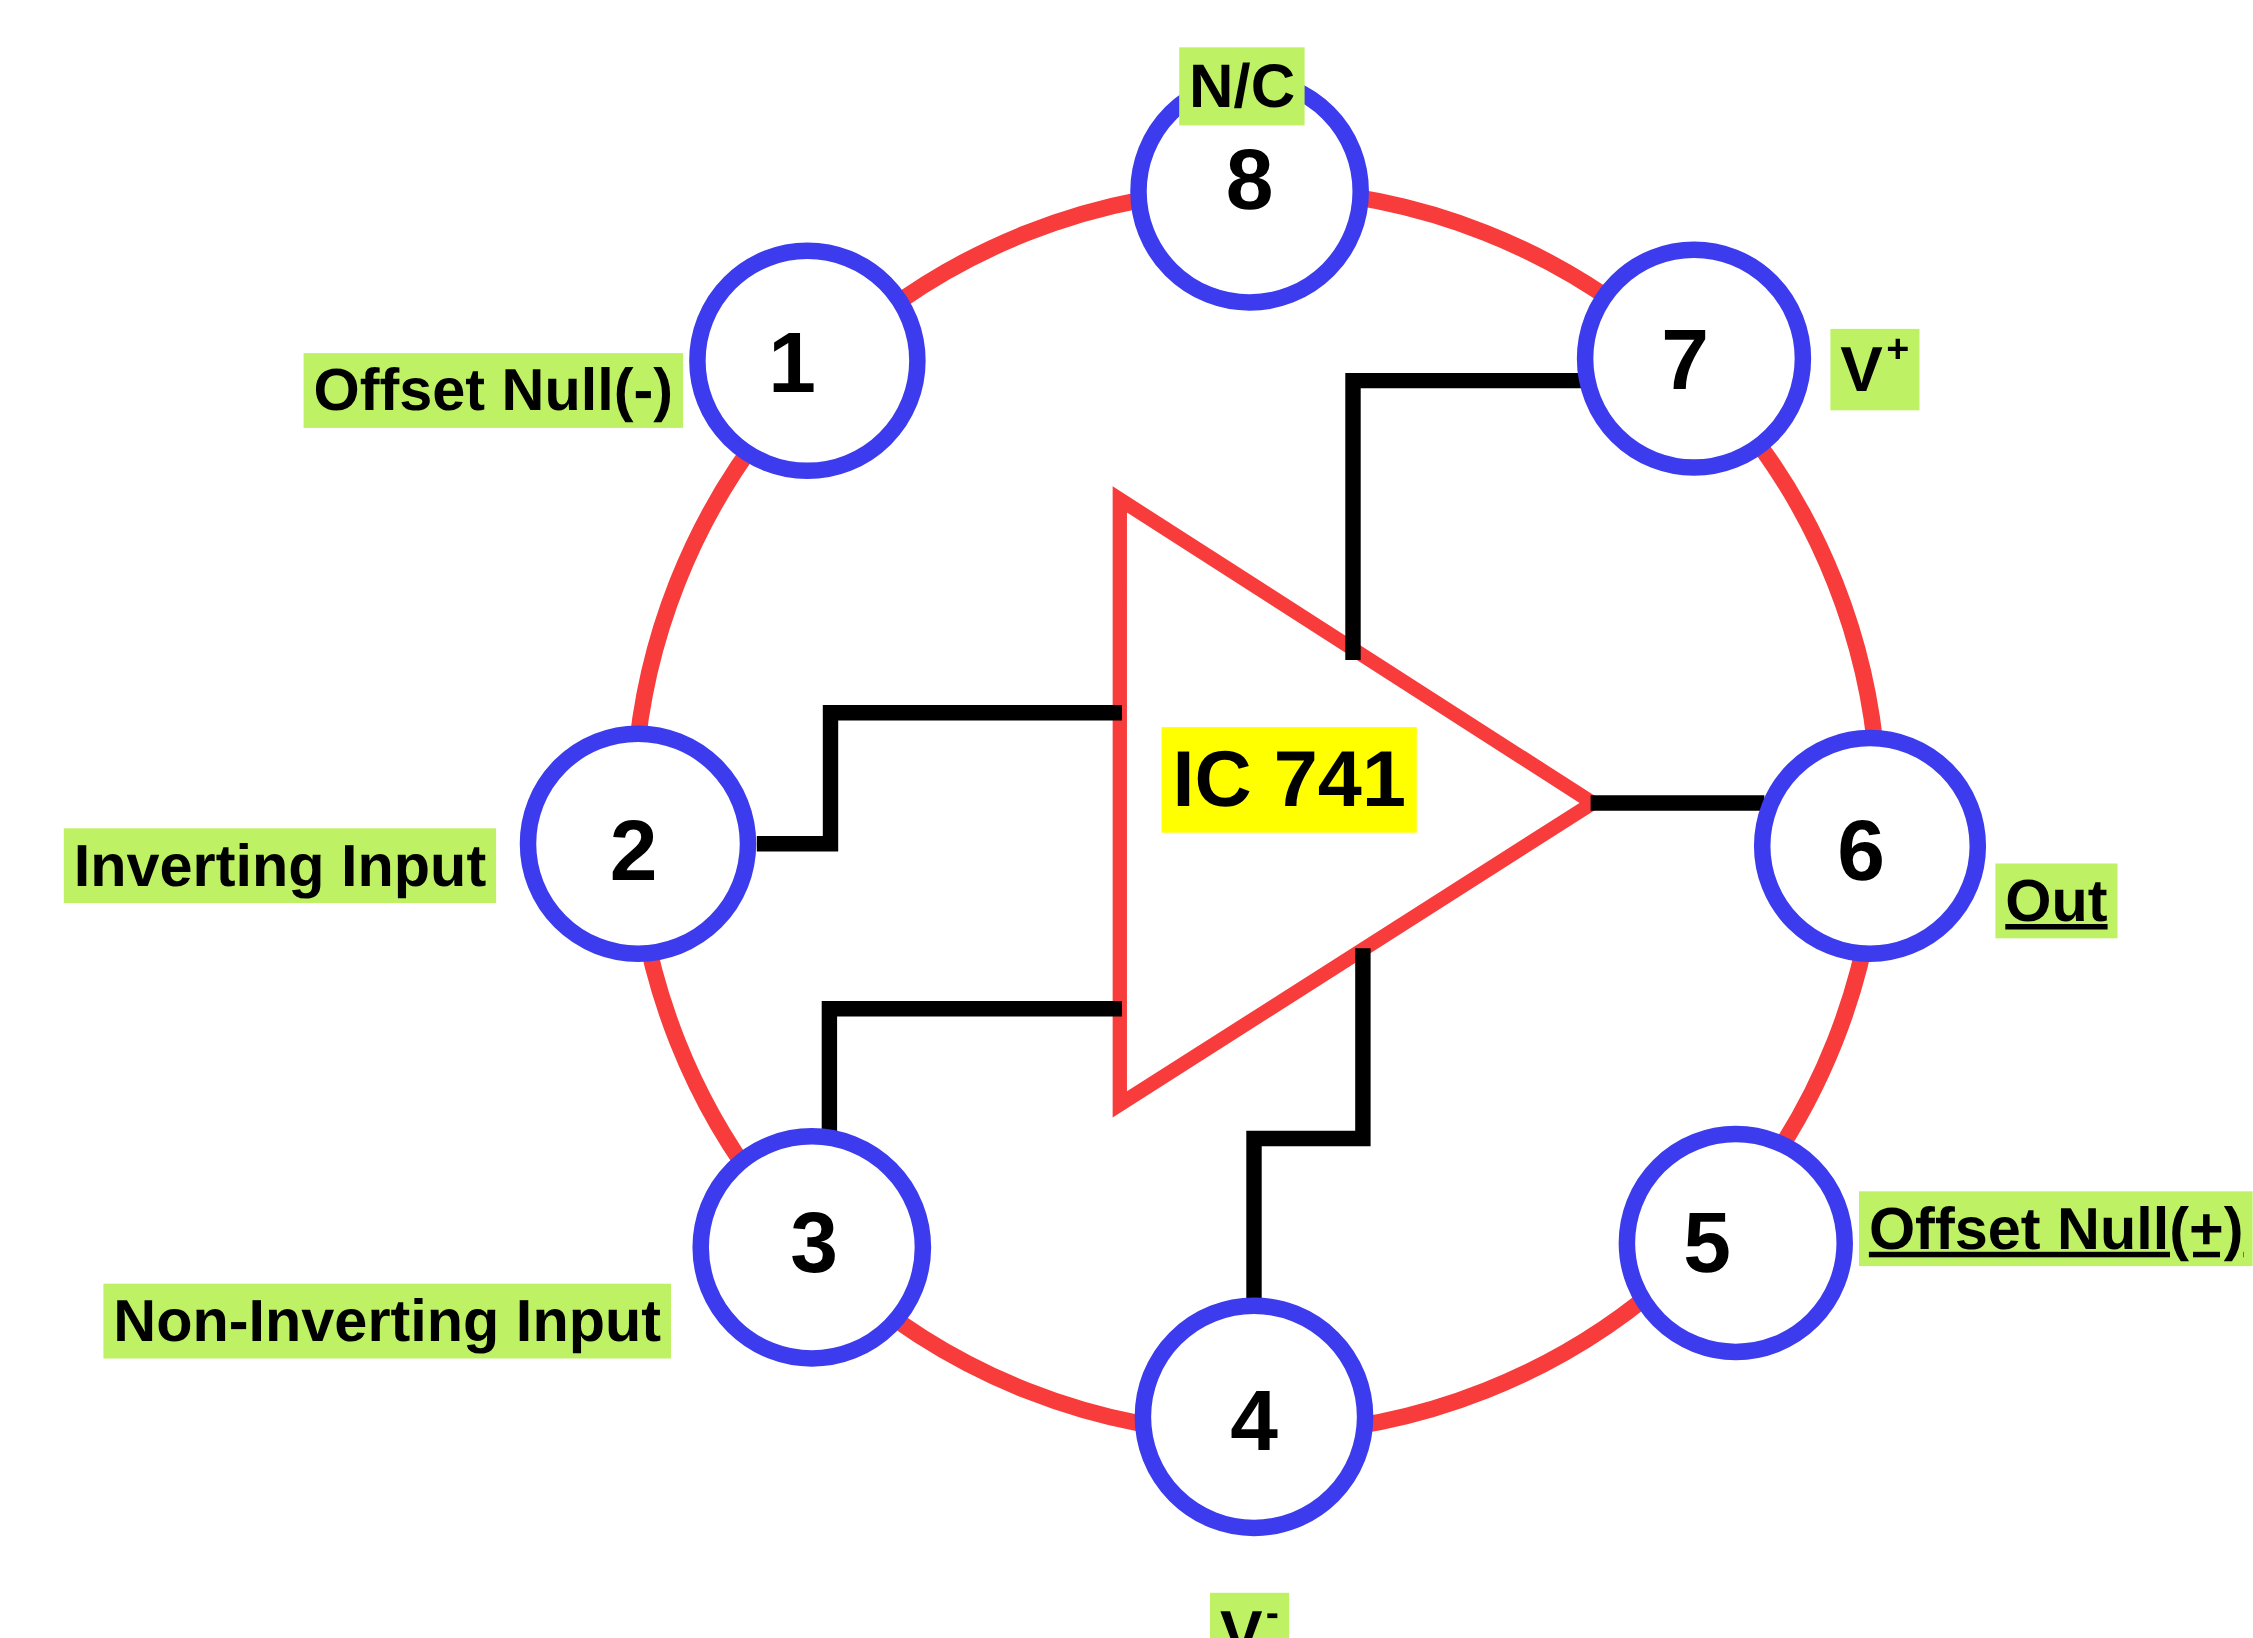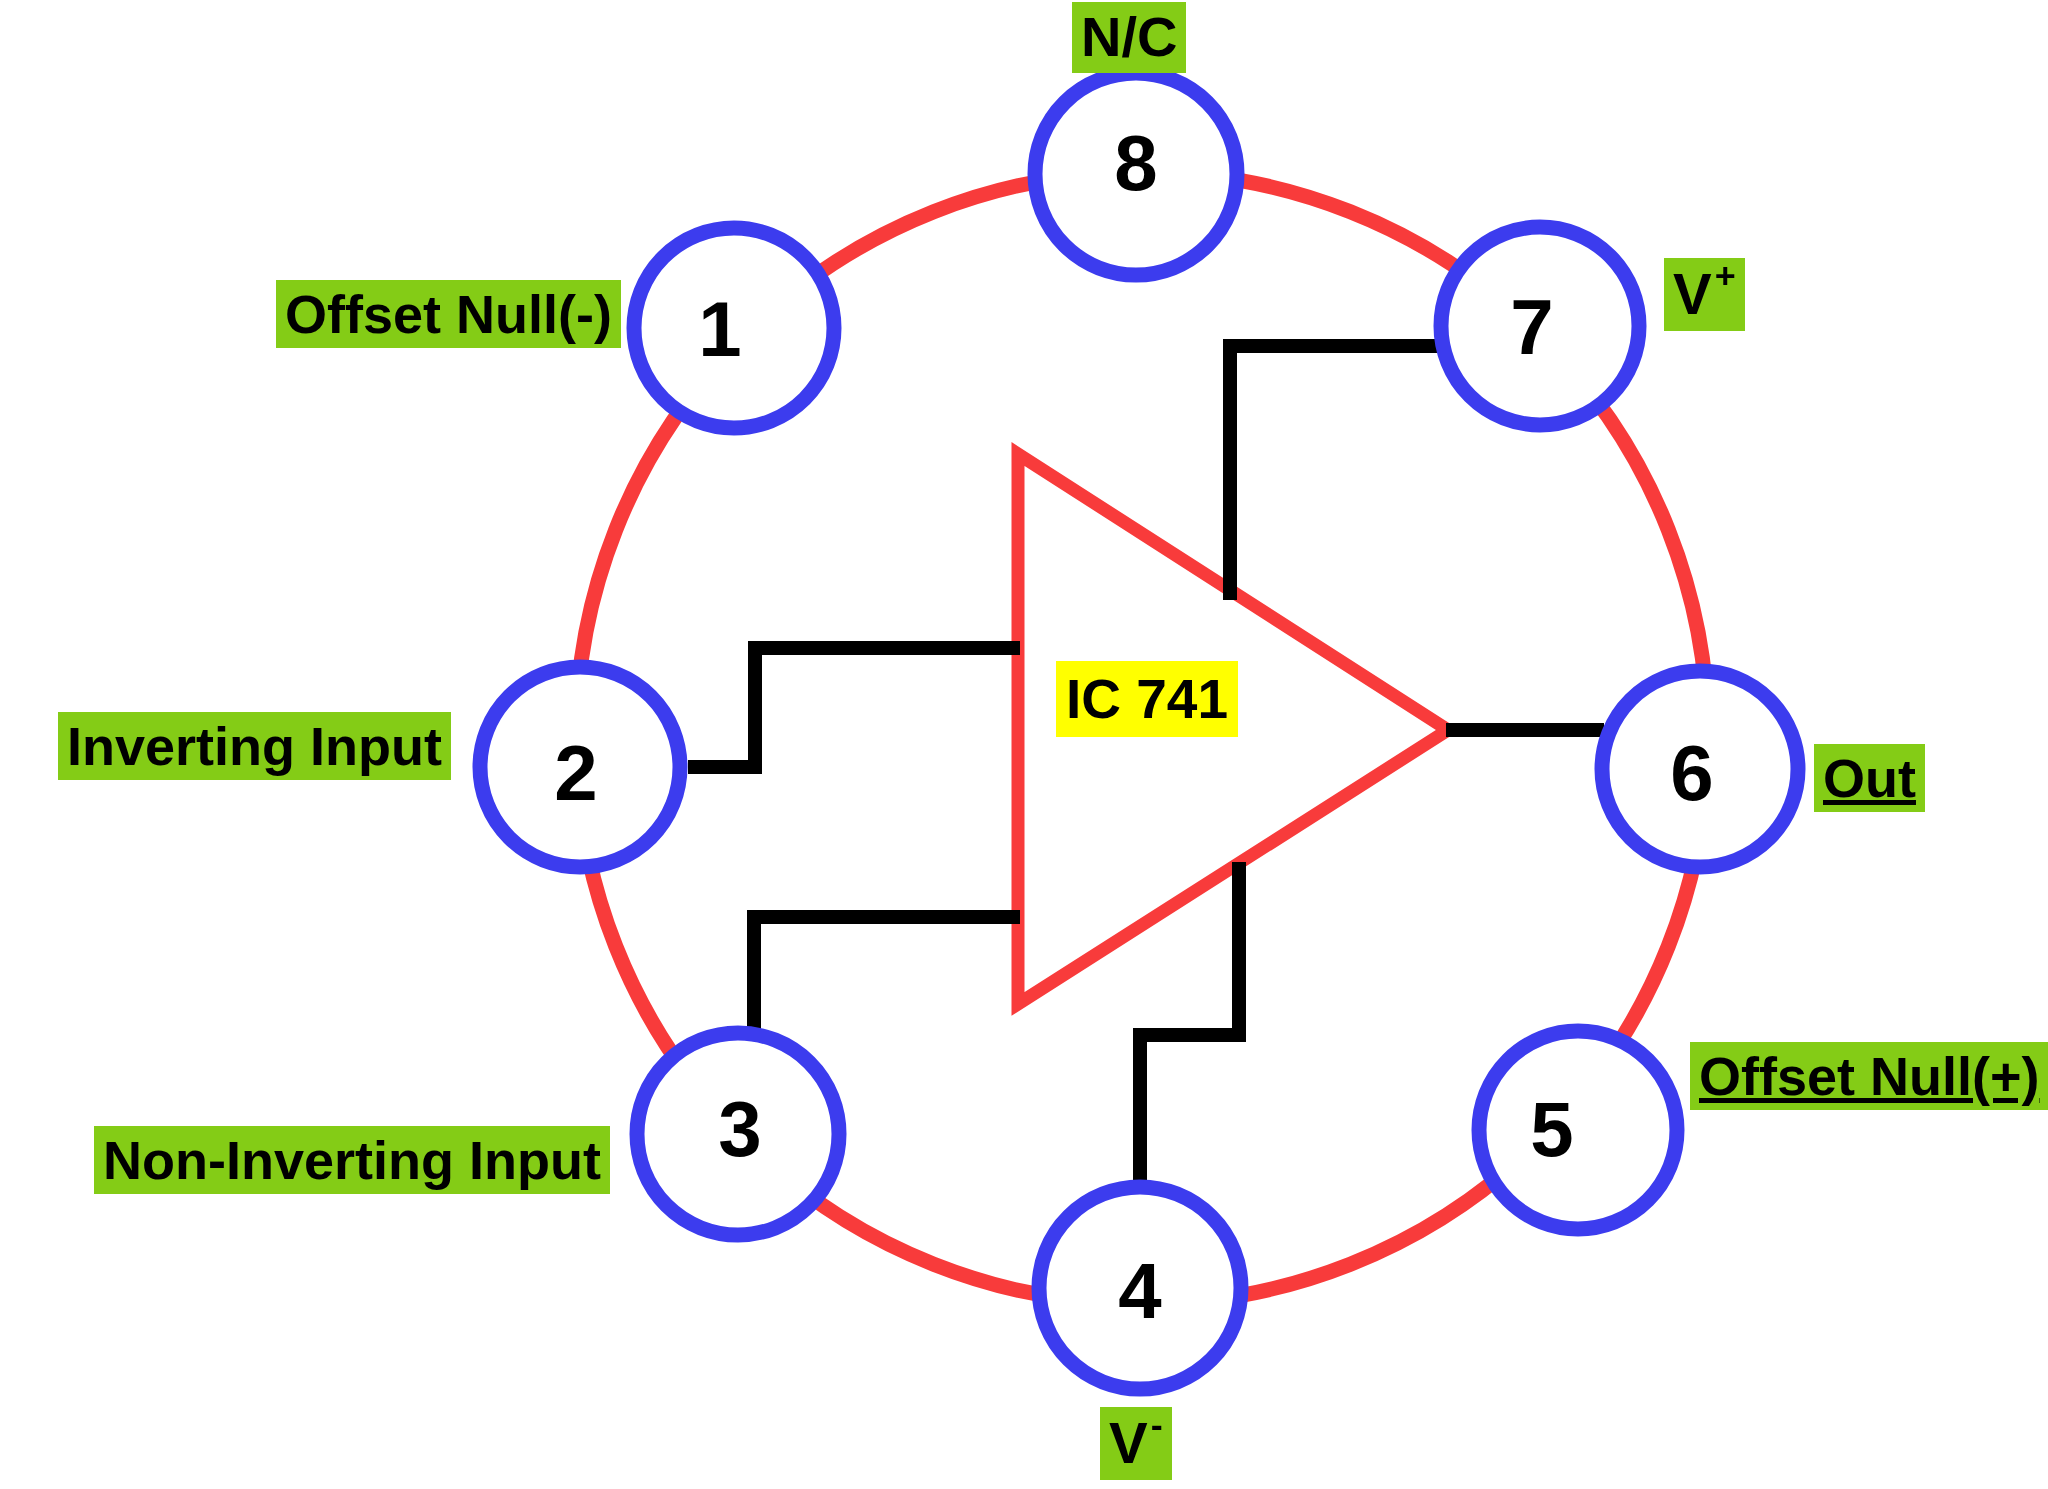--- a/index.html
+++ b/index.html
@@ -15,27 +15,28 @@
 
   .pin-number {
     font-family: "Liberation Sans", "DejaVu Sans", sans-serif;
     font-weight: bold;
     font-size: 78px;
     fill: #000000;
   }
 
   .pin-label {
     position: absolute;
-    background: #84cc16;
+    background: #bef264;
     color: #000000;
     font-weight: bold;
     font-size: 54px;
     line-height: 1.12;
     padding: 4px 9px;
     white-space: nowrap;
+    margin-top: 41px;
   }
   .pin-label sup {
     font-size: 0.62em;
     font-weight: bold;
     position: relative;
     top: -0.18em;
     margin-left: 3px;
   }
 
   #label-nc           { left: 1072px; top: 2px;    font-size: 56px; }
@@ -46,21 +47,21 @@
   #label-non-inverting{ left: 94px;   top: 1126px; }
   #label-offset-null-plus { left: 1690px; top: 1042px; text-decoration: underline; }
   #label-v-minus      { left: 1100px; top: 1407px; font-size: 58px; }
 
   #ic-label {
     position: absolute;
     left: 1056px; top: 661px;
     background: #FFFF00;
     color: #000000;
     font-weight: bold;
-    font-size: 55px;
+    font-size: 72px;
     line-height: 1.2;
     padding: 5px 10px;
     white-space: nowrap;
   }
 </style>
 </head>
 <body>
 
 <div id="stage">
 

